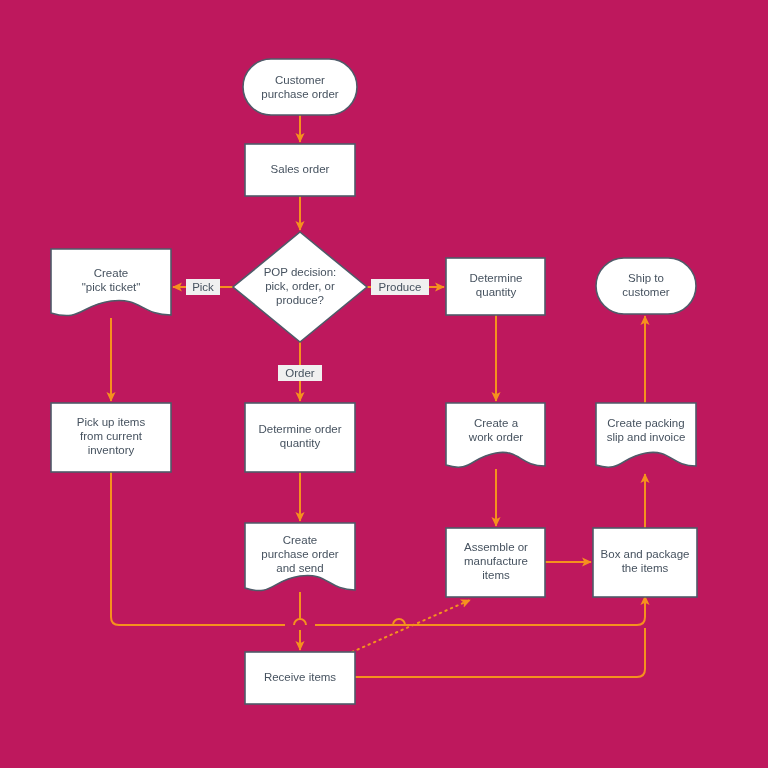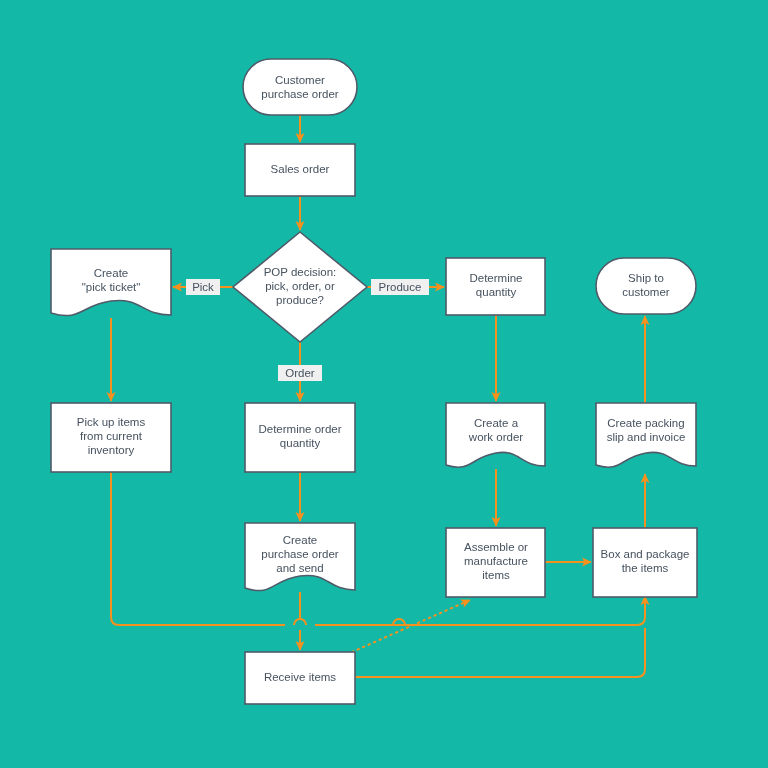--- a/index.html
+++ b/index.html
@@ -10,21 +10,21 @@
   body {
     width: 768px;
     height: 768px;
     font-family: "Liberation Sans", sans-serif;
     overflow: hidden;
   }
   #canvas {
     position: relative;
     width: 768px;
     height: 768px;
-    background: #14b8a6;
+    background: #be185d;
   }
   svg#flow {
     position: absolute;
     left: 0;
     top: 0;
     width: 768px;
     height: 768px;
   }
   .node-label {
     font-family: "Liberation Sans", sans-serif;

